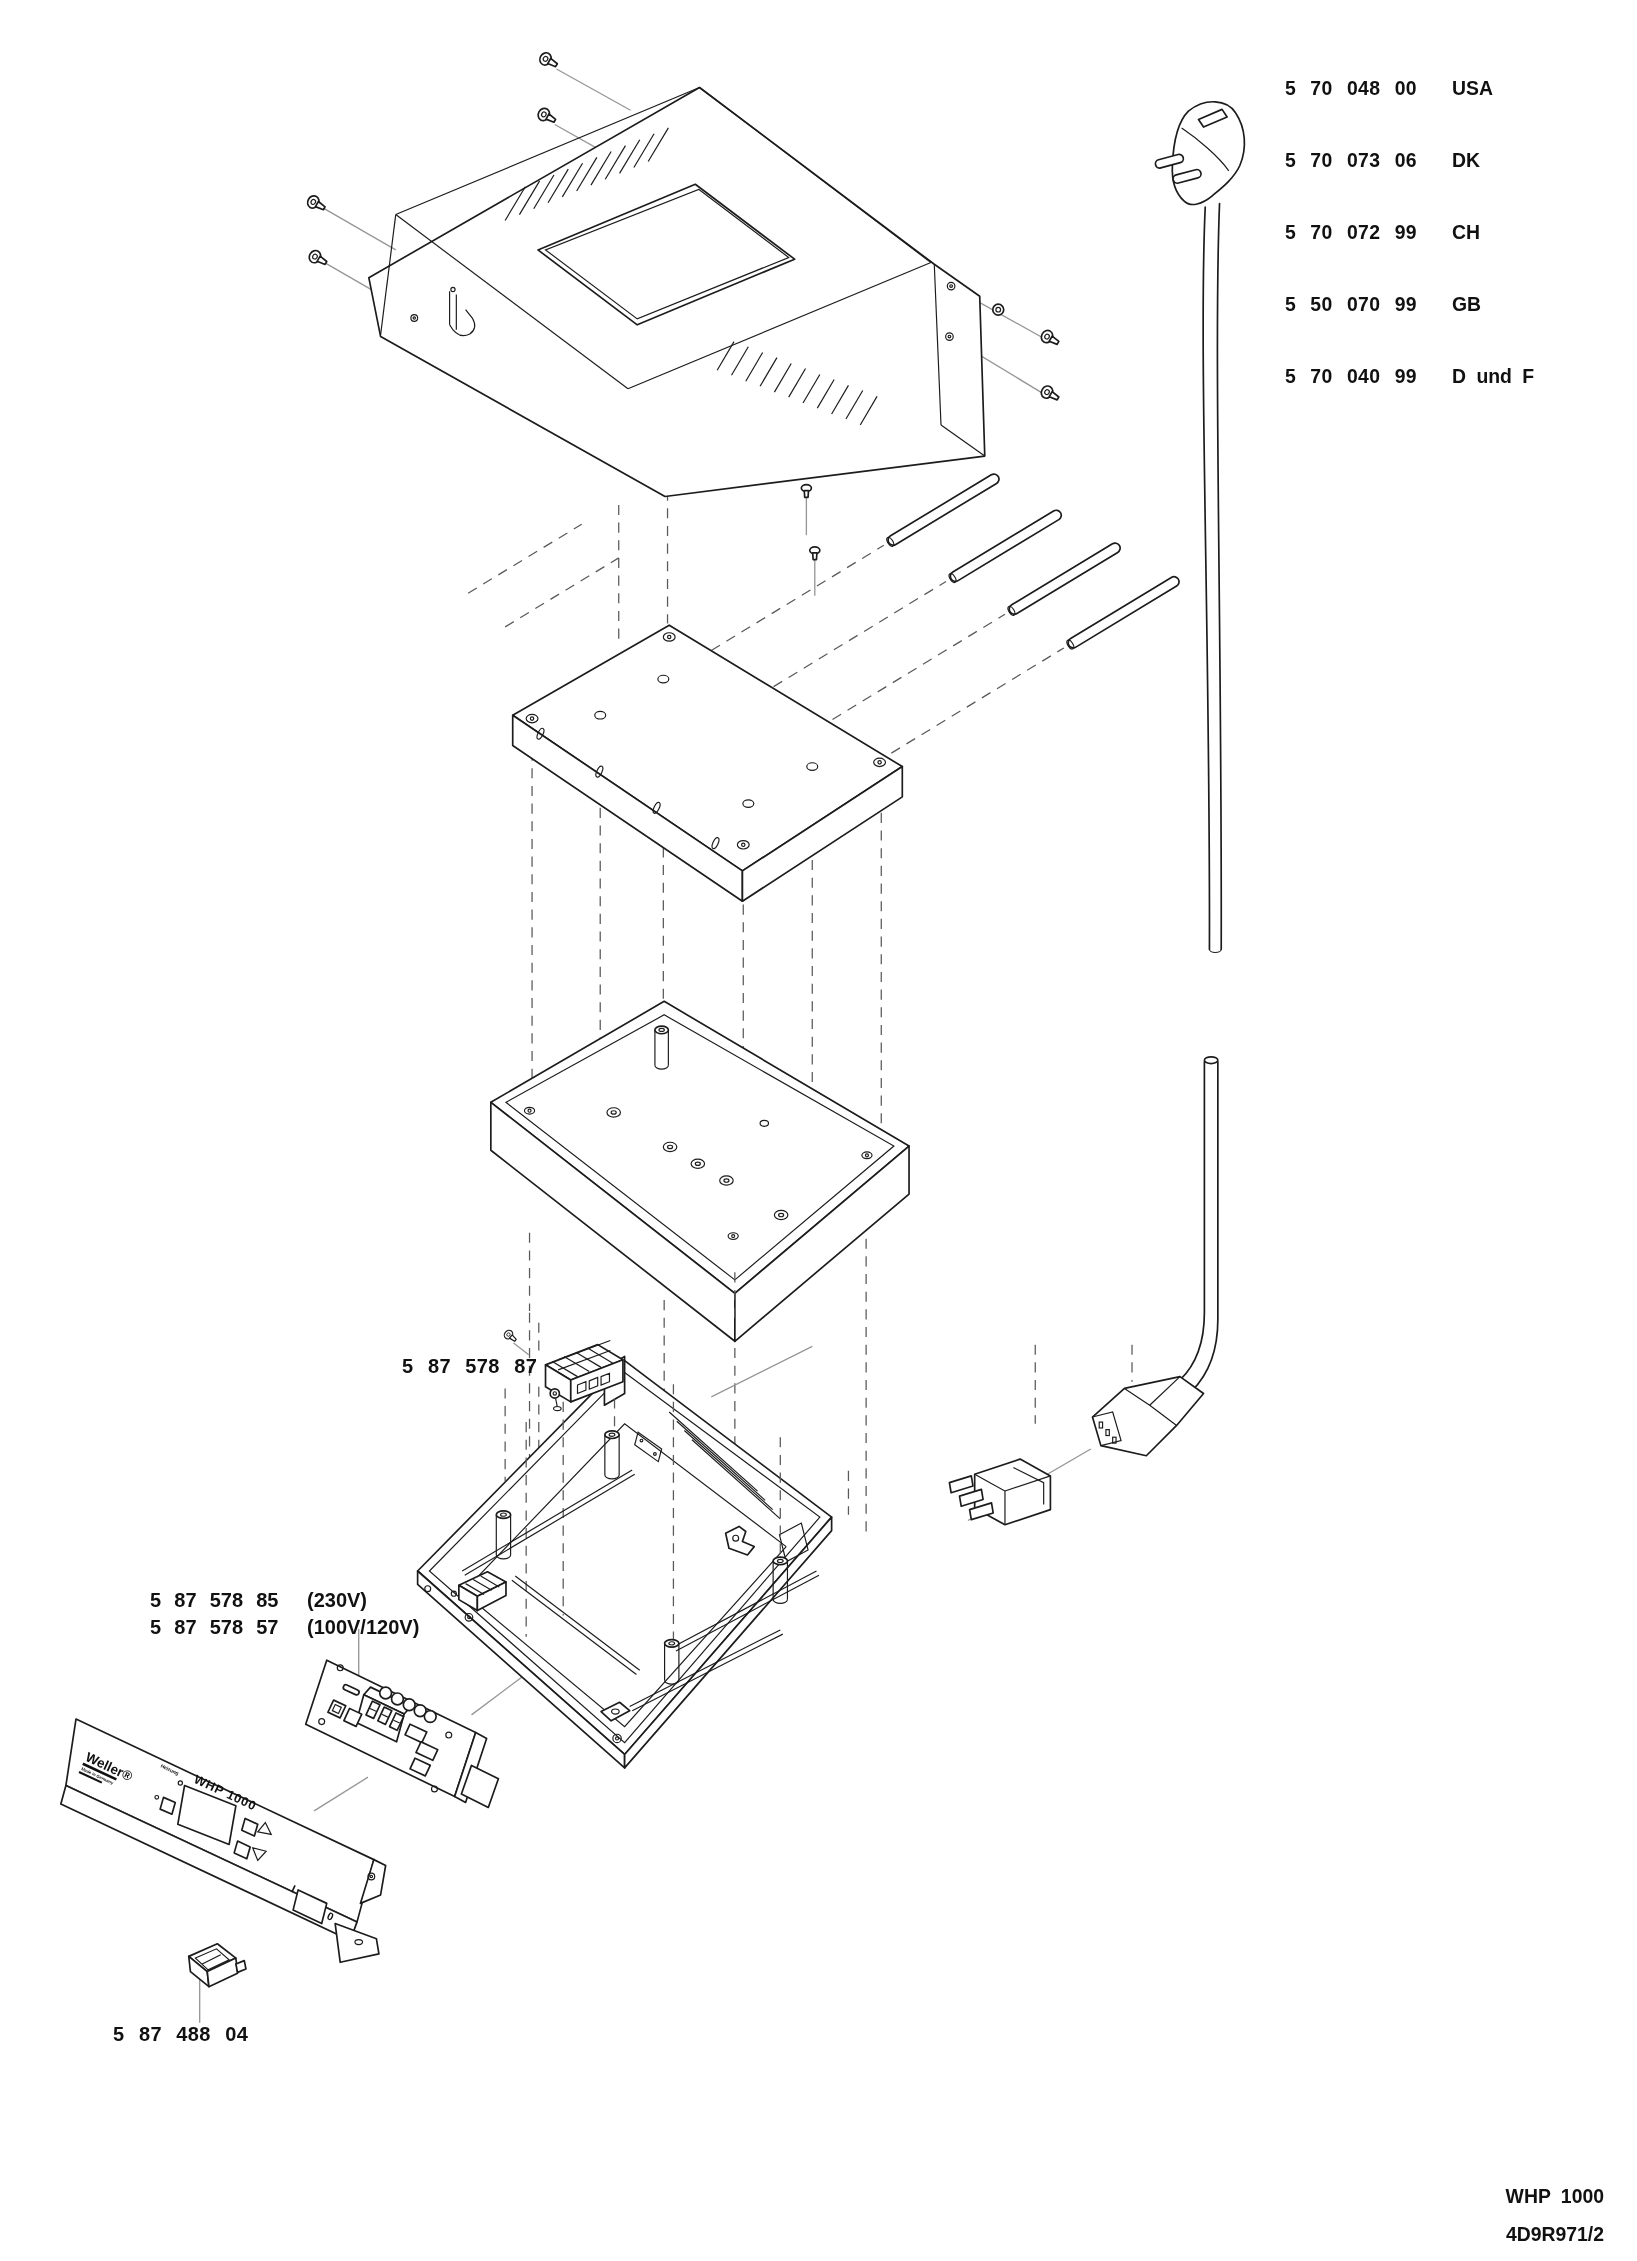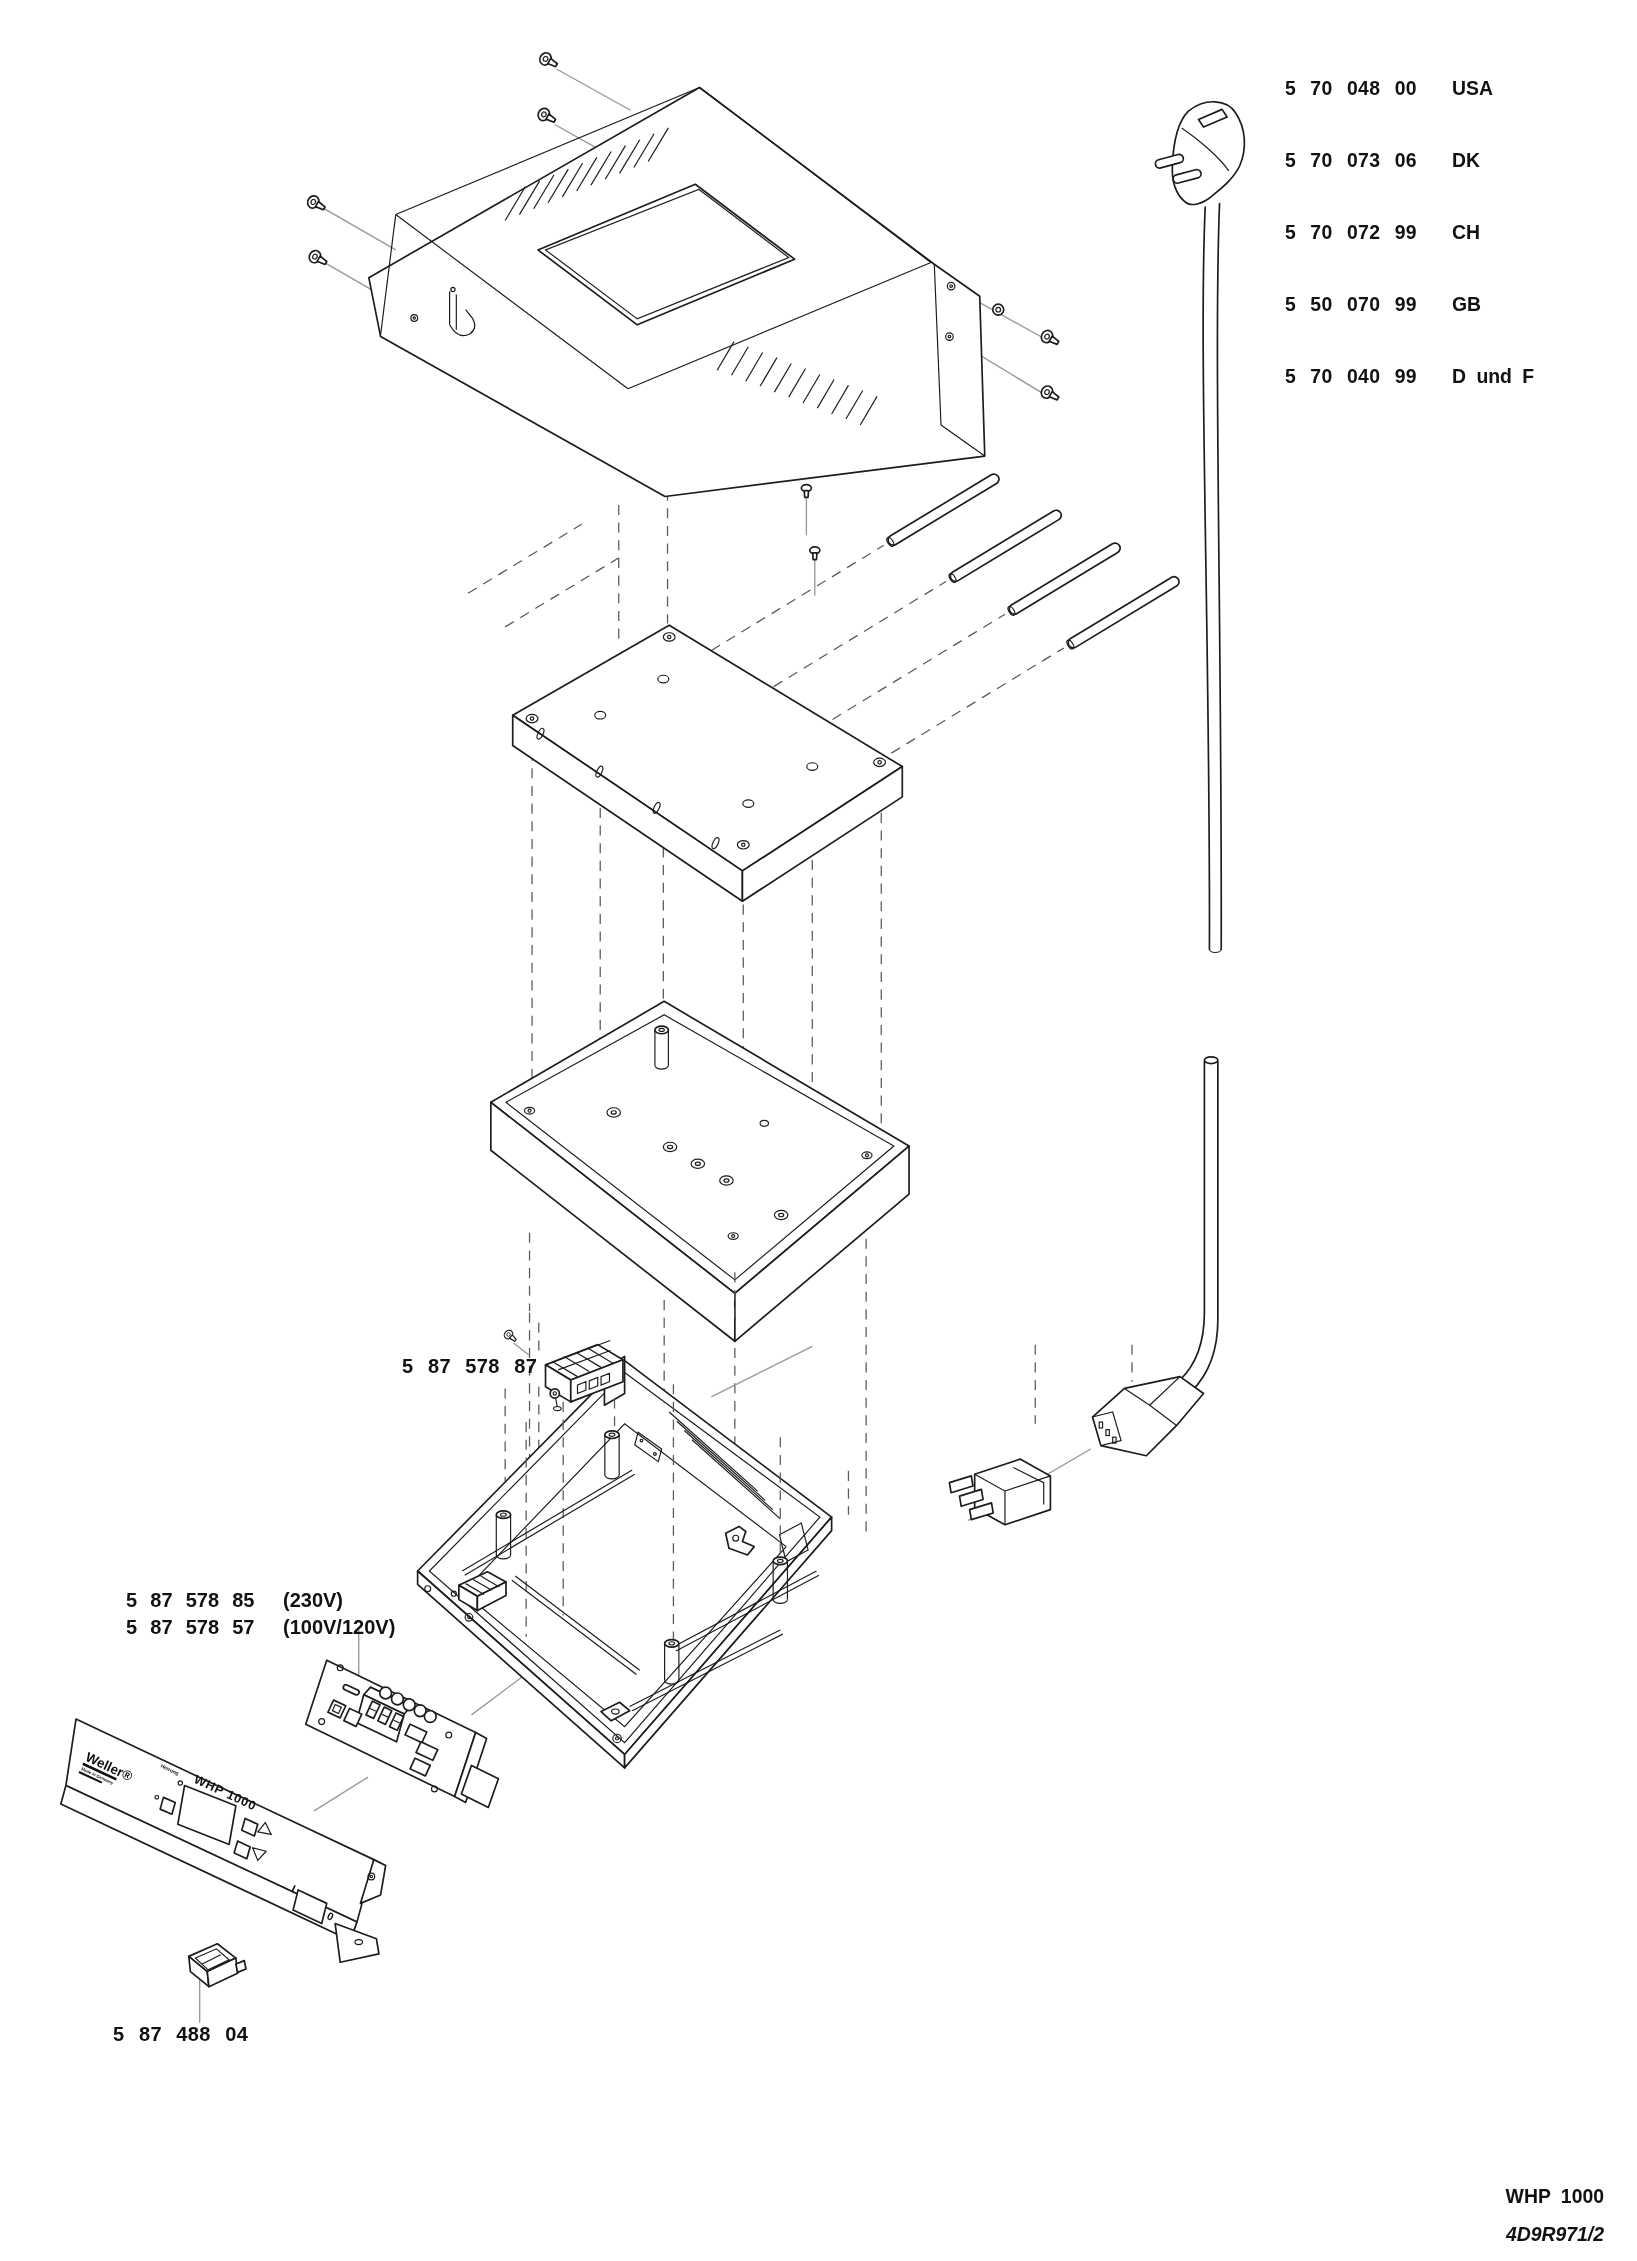--- a/index.html
+++ b/index.html
@@ -11,21 +11,21 @@
   .thin{fill:none;stroke:#1c1c1c;stroke-width:1.4;}
   .dash{fill:none;stroke:#5a5a5a;stroke-width:1.5;stroke-dasharray:12 9;}
   .lead{fill:none;stroke:#979797;stroke-width:1.6;}
   .lbl{position:absolute;font-weight:bold;font-size:20px;letter-spacing:0.4px;word-spacing:8.4px;white-space:pre;text-align:right;}
   .plist{position:absolute;left:1285px;top:29px;font-weight:bold;font-size:19.4px;line-height:25px;}
   .plist .row{display:flex;margin-top:47px;}
   .plist .code{display:inline-block;width:167px;word-spacing:8.4px;letter-spacing:0.4px;}
   .plist .region{word-spacing:5px;text-align:center;}
   .pcblbl{position:absolute;left:126px;top:1587px;font-weight:bold;font-size:20px;line-height:27px;}
   .pcblbl .row{display:flex;}
-  .pcblbl .code{display:inline-block;width:157px;word-spacing:7.6px;}
+  .pcblbl .code{display:inline-block;width:157px;word-spacing:7.6px;margin-left:24px;}
   .footer{position:absolute;left:1355px;width:249px;text-align:right;font-weight:bold;font-size:19.4px;word-spacing:5px;}
   text{fill:#111;font-family:"Liberation Sans", sans-serif;}
 </style>
 </head>
 <body>
 
 <div class="page">
 <svg viewBox="0 0 1946 2687" width="1638" height="2261">
 
   <g>
@@ -540,16 +540,16 @@
       </div>
   <div class="row">
         <span class="code">5 87 578 57</span>
         <span>(100V/120V)</span>
       </div>
 </div>
 
 <div class="lbl" style="left:113px;top:2023px;">5 87 488 04</div>
 
 <div class="footer" style="top:2185px;">WHP 1000</div>
-<div class="footer" style="top:2223px;font-style:italic;">4D9R971/2</div>
+<div class="footer" style="top:2223px;">4D9R971/2</div>
 
 </div>
 
 
 </body></html>

